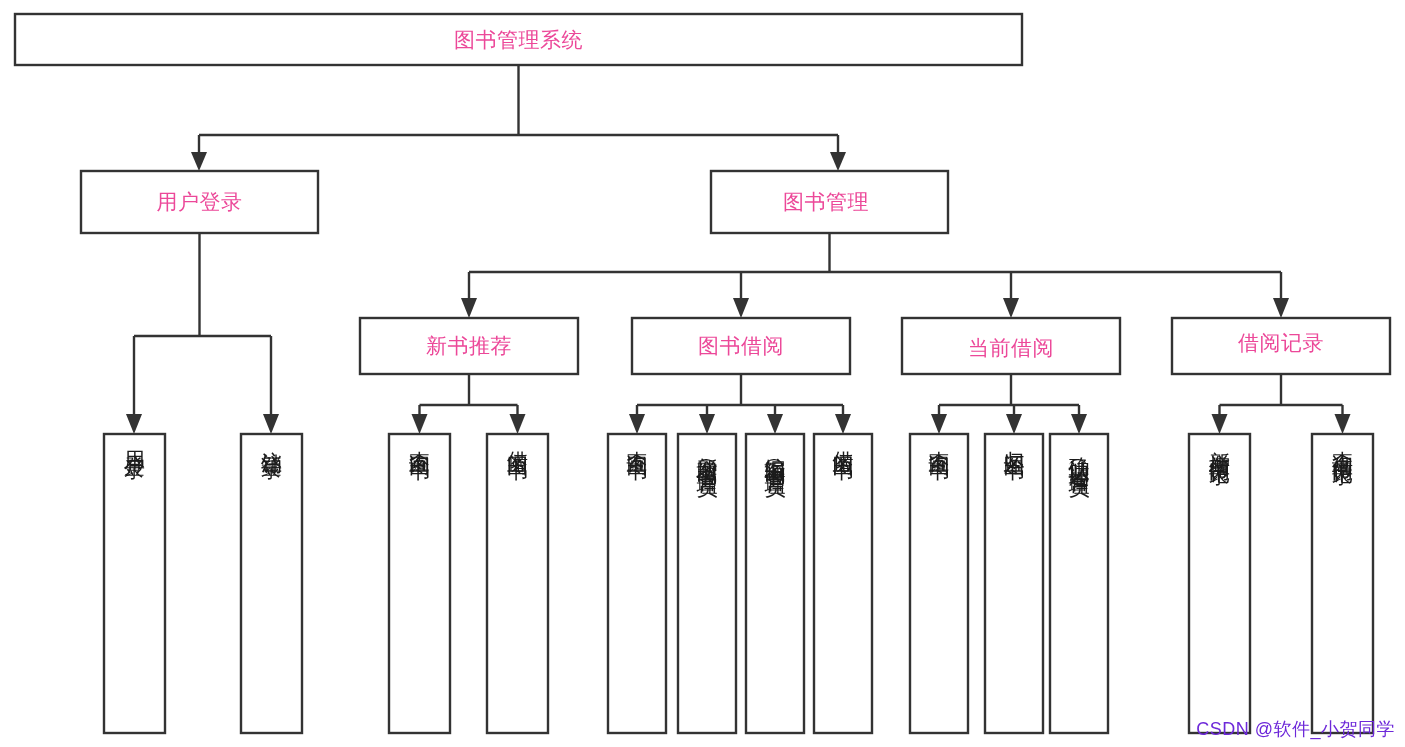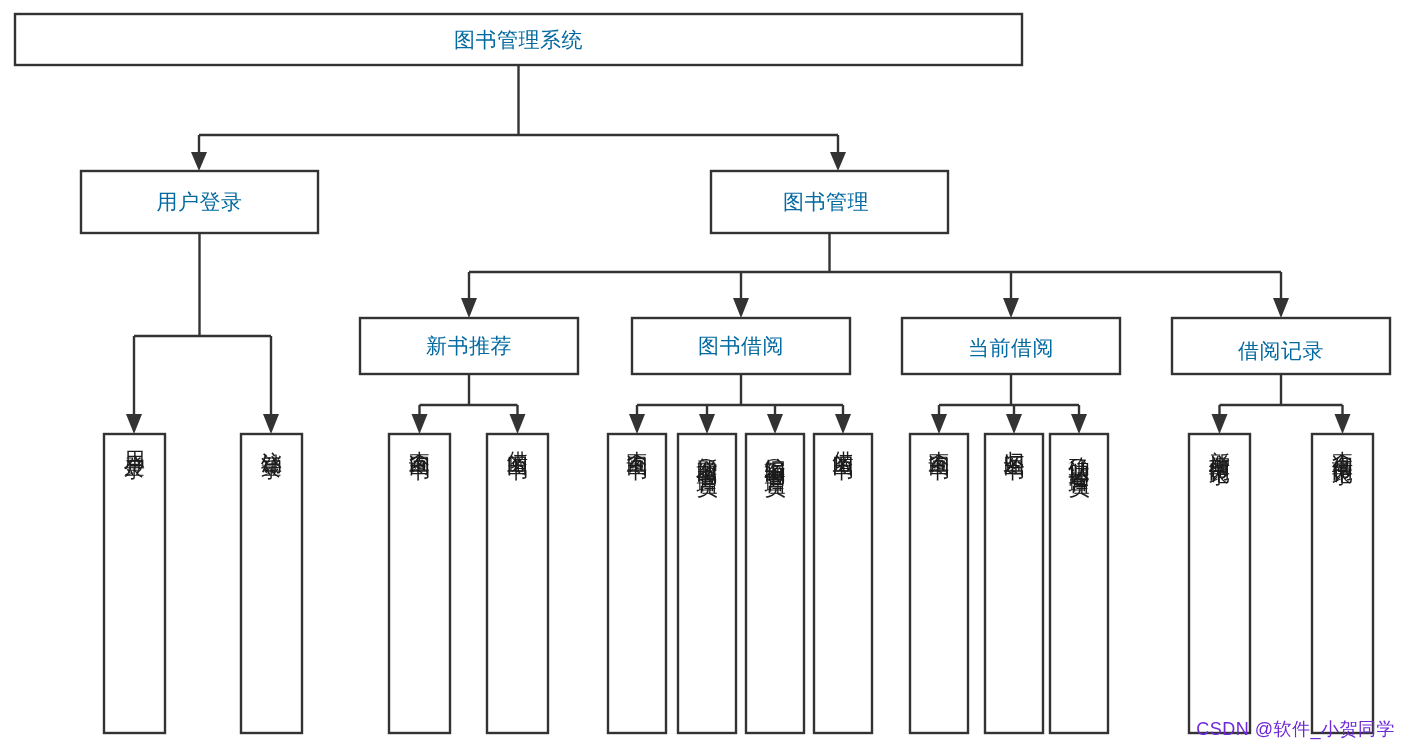--- a/index.html
+++ b/index.html
@@ -38,21 +38,21 @@
   }
   .arrow-head {
     fill: #333333;
     stroke: none;
   }
   .node-label-h {
     position: absolute;
     display: flex;
     align-items: center;
     justify-content: center;
-    color: #0369a1;
+    color: #ec4899;
     font-size: 21px;
     letter-spacing: 0.5px;
     white-space: nowrap;
     pointer-events: none;
   }
   .node-label-v {
     position: absolute;
     display: flex;
     align-items: center;
     justify-content: flex-start;
@@ -188,21 +188,21 @@
   <div class="node-label-h" style="left:81px; top:171px; width:237px; height:62px;">用户登录</div>
 
   <div class="node-label-h" style="left:711px; top:171px; width:230px; height:62px;">图书管理</div>
 
   <div class="node-label-h" style="left:632px; top:318px; width:218px; height:56px;">图书借阅</div>
 
   <div class="node-label-h" style="left:360px; top:318px; width:218px; height:56px;">新书推荐</div>
 
   <div class="node-label-h" style="left:902px; top:318px; width:218px; height:59px;">当前借阅</div>
 
-  <div class="node-label-h" style="left:1172px; top:318px; width:218px; height:50px;margin-top:8px;">借阅记录</div>
+  <div class="node-label-h" style="left:1172px; top:318px; width:218px; height:50px;">借阅记录</div>
 
   <div class="node-label-v center-v" style="left:104px; top:434px; width:61px; height:299px;">用户登录</div>
 
   <div class="node-label-v center-v" style="left:241px; top:434px; width:61px; height:299px;">注销登录</div>
 
   <div class="node-label-v center-v" style="left:389px; top:434px; width:61px; height:299px;">查询图书</div>
 
   <div class="node-label-v center-v" style="left:487px; top:434px; width:61px; height:299px;">借阅图书</div>
 
   <div class="node-label-v center-v" style="left:608px; top:434px; width:58px; height:299px;">查询图书</div>

